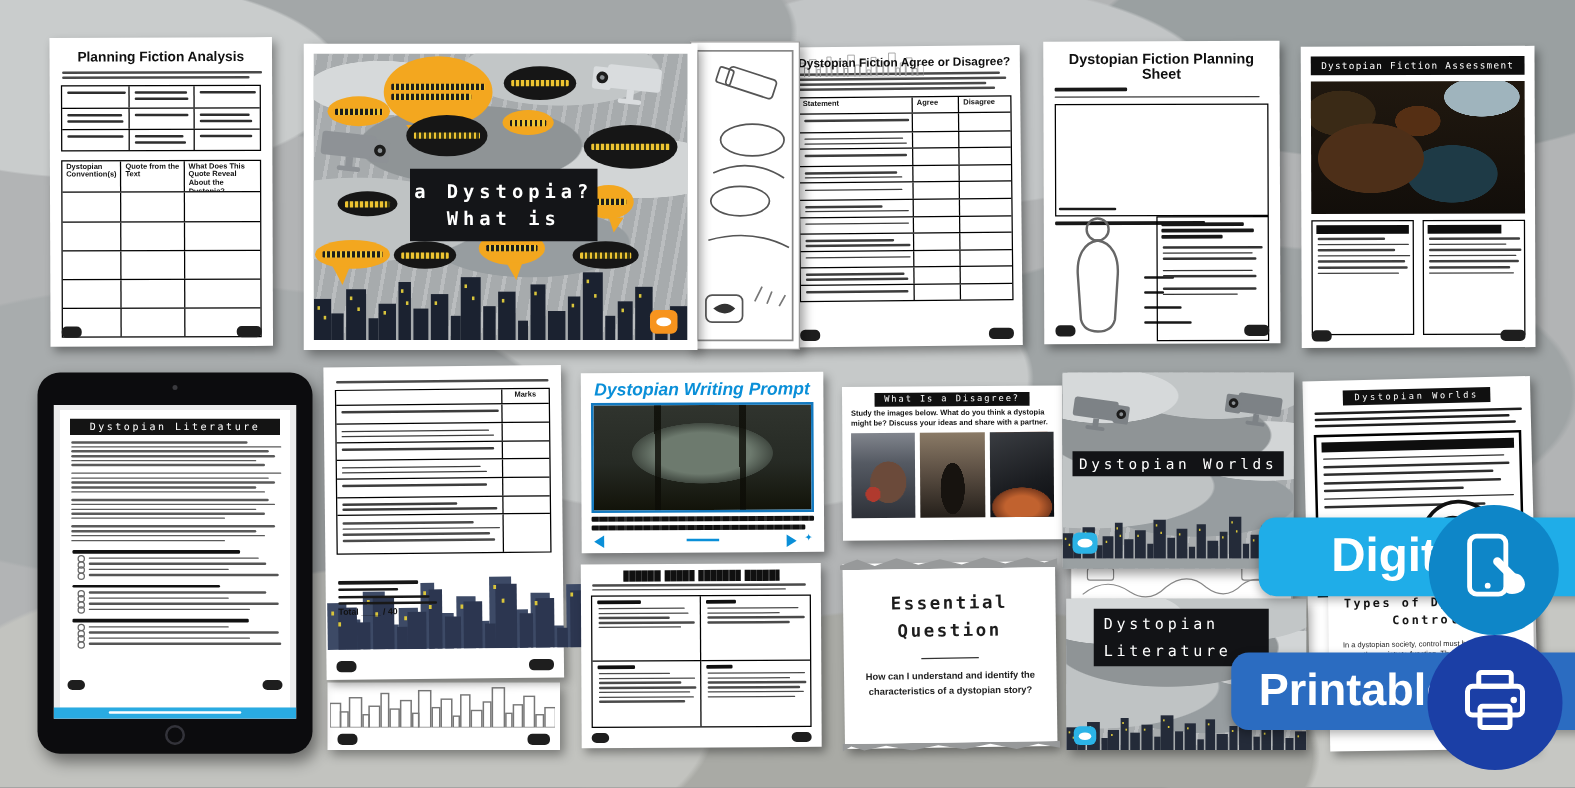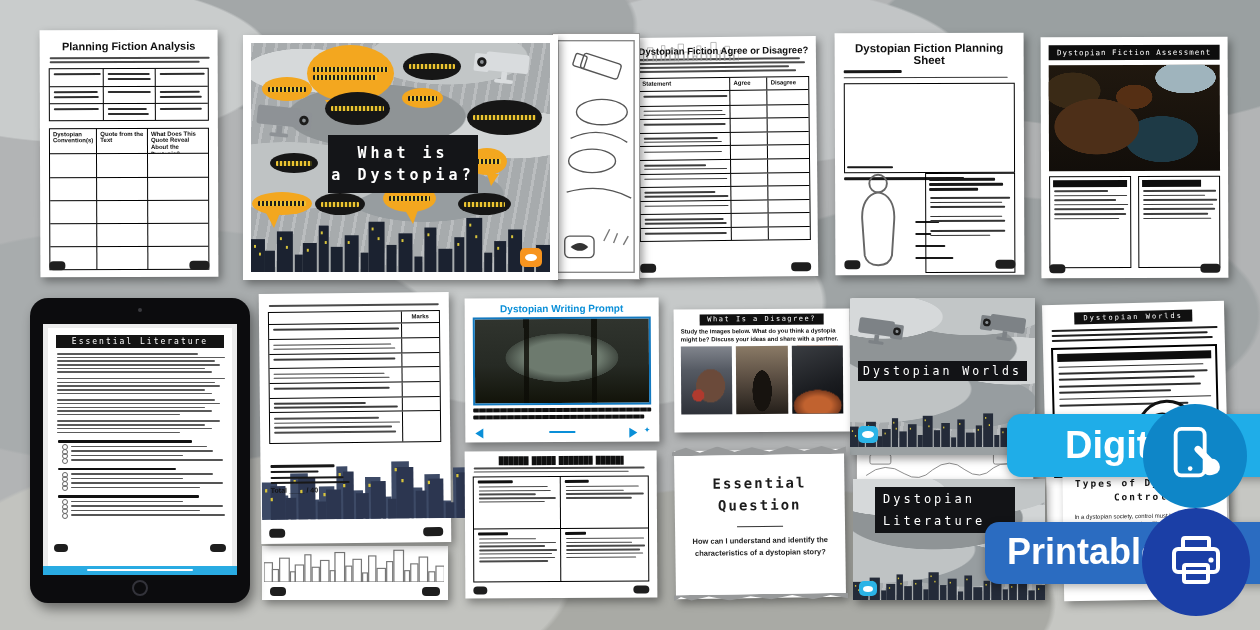--- a/index.html
+++ b/index.html
@@ -115,21 +115,21 @@
   #rub-table .trow .ln{height:1.6px;background:#3c3c3c;margin-top:2.4px;}
   #rub-last{border-top:1px solid #000;display:flex;}
   #rub-last .tcell{height:30px;}
   #rub-score{position:absolute;left:10px;top:168px;width:110px;z-index:2;}
   #rub-score .minibar{margin-top:3.4px;height:2.2px;}
   #rub-total{font-size:7px;font-weight:bold;color:#111;margin-top:3px;}
   #rub-sky{position:absolute;left:1px;right:1px;bottom:24px;height:66px;}
   #p-rubric2{left:262px;top:546px;width:186px;height:54px;z-index:1;}
   
   #p-prompt{left:465px;top:298px;width:194px;height:144px;padding:5px 8px;transform:rotate(-.3deg);}
-  #prompt-title{color:#0a8fd8;font-weight:bold;font-size:10px;text-align:center;}
+  #prompt-title{color:#0a8fd8;font-weight:bold;font-size:14px;text-align:center;font-style:italic;}
   #prompt-img{margin-top:3px;height:88px;border:2px solid #1279c0;box-sizing:border-box;background:
       linear-gradient(90deg,transparent 0 28%,rgba(12,12,6,.8) 28% 31%,transparent 31% 67%,rgba(12,12,6,.8) 67% 70%,transparent 70%),
       radial-gradient(70px 30px at 50% 46%,#6d7a6e 55%,#424a42 80%,transparent 81%),
       linear-gradient(180deg,#30342e 0%,#262a24 55%,#121309 100%);}
   .cap{height:4px;background:repeating-linear-gradient(90deg,#101010 0 5px,#2e2e2e 5px 7px);margin-top:3px;border-radius:1px;}
   #prompt-footer{position:absolute;left:8px;right:8px;bottom:4px;height:12px;}
   .parrow{position:absolute;width:0;height:0;border-style:solid;}
   #prompt-footer .bar{position:absolute;left:50%;top:5px;width:26px;margin-left:-13px;height:2px;background:#0a8fd8;}
   
   #p-whatslide{left:674px;top:309px;width:176px;height:123px;padding:5px 7px;transform:rotate(-.4deg);z-index:1;}
@@ -396,22 +396,22 @@
           <i class="tag"></i>
         </div>
       <div class="bub or" style="left:132px;top:142px;width:53px;height:27px">
           <i class="tag"></i>
         <span class="tail" style="left:22px;bottom:-12px;border-width:14px 5px 0 8px;border-color:#f3a71f transparent transparent transparent"></span>
         </div>
       <div class="bub bk" style="left:207px;top:150px;width:53px;height:22px">
           <i class="tag"></i>
         </div>
       <div id="poster-titlebox" class="mono">
+        <span>a Dystopia?</span>
         <span>What is</span>
-        <span>a Dystopia?</span>
       </div>
       <svg class="sky-svg" style="height:58px" viewBox="0 0 300 60" preserveAspectRatio="none">
           <use href="#sky" fill="#1b2230"></use>
           <use href="#win" fill="#d9c53b"></use>
         </svg>
       <div class="tw-logo" style="right:8px;bottom:5px;width:22px;height:19px;background:#f7941e"></div>
     </div>
   </div>
 
   <div class="page" id="p-coloring">
@@ -603,21 +603,21 @@
         </div>
     </div>
     <div class="blob" style="left:9px;bottom:6px"></div>
     <div class="blob" style="right:9px;bottom:6px;width:20px"></div>
   </div>
 
   <div id="tablet">
     <div id="tab-camera"></div>
     <div id="tab-screen">
       <div id="tab-doc">
-        <div id="tabdoc-title" class="mono">Essential Literature</div>
+        <div id="tabdoc-title" class="mono">Dystopian Literature</div>
         <div class="para">
             <i class="ln" style="width: 84%;"></i>
             <i class="ln" style="width: 100%;"></i>
             <i class="ln" style="width: 94%;"></i>
             <i class="ln" style="width: 97%;"></i>
             <i class="ln" style="width: 88%;"></i>
             <i class="ln" style="width: 92%;"></i>
           </div>
         <div class="para">
             <i class="ln" style="width: 100%;"></i>

